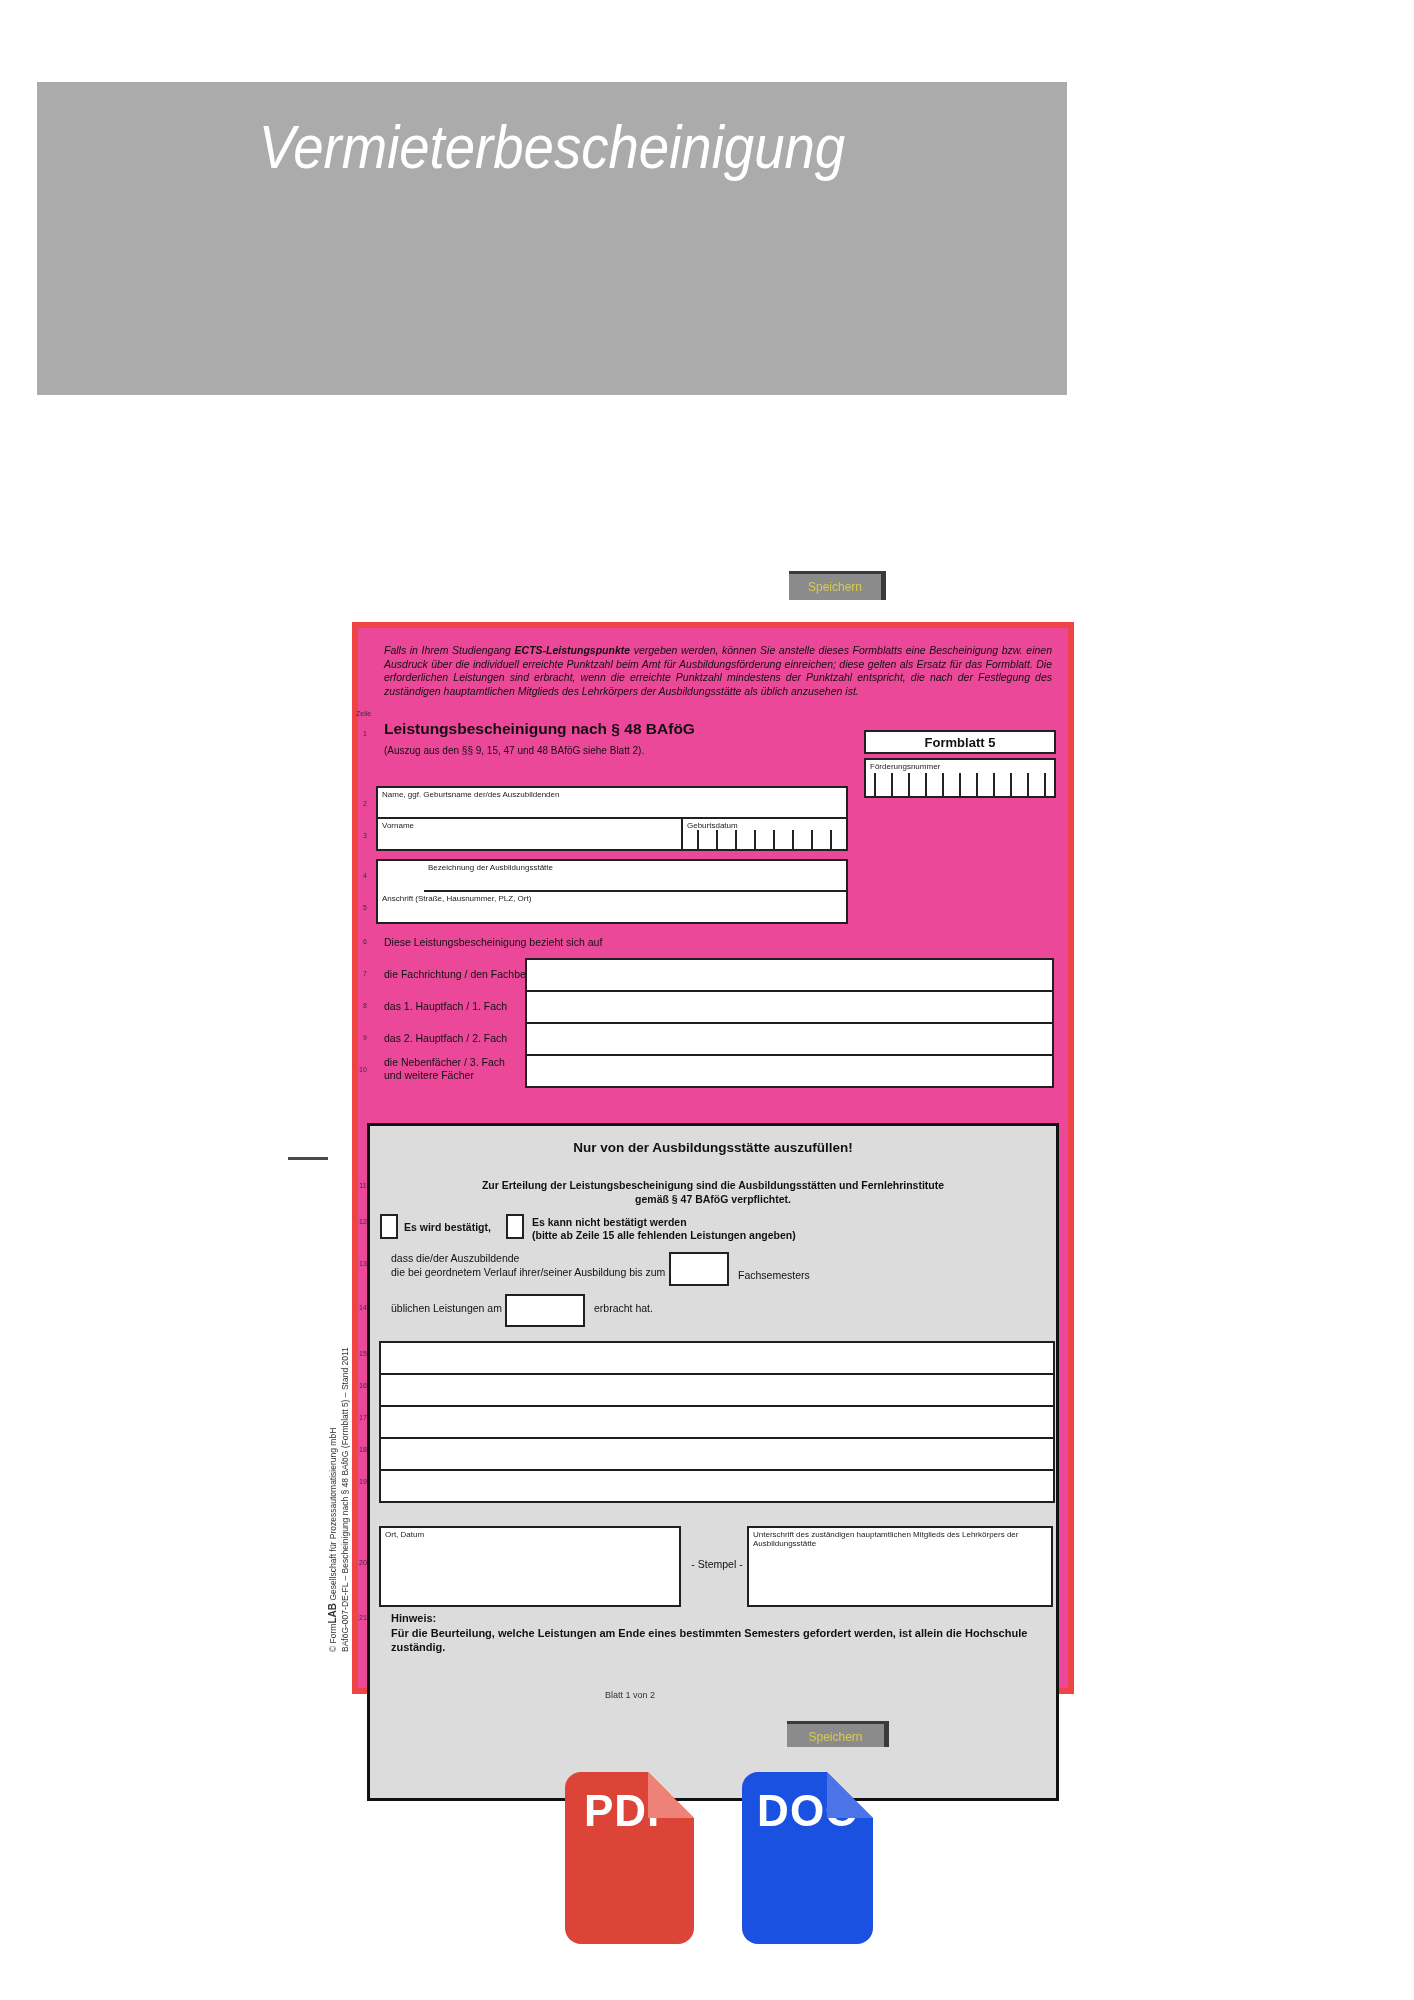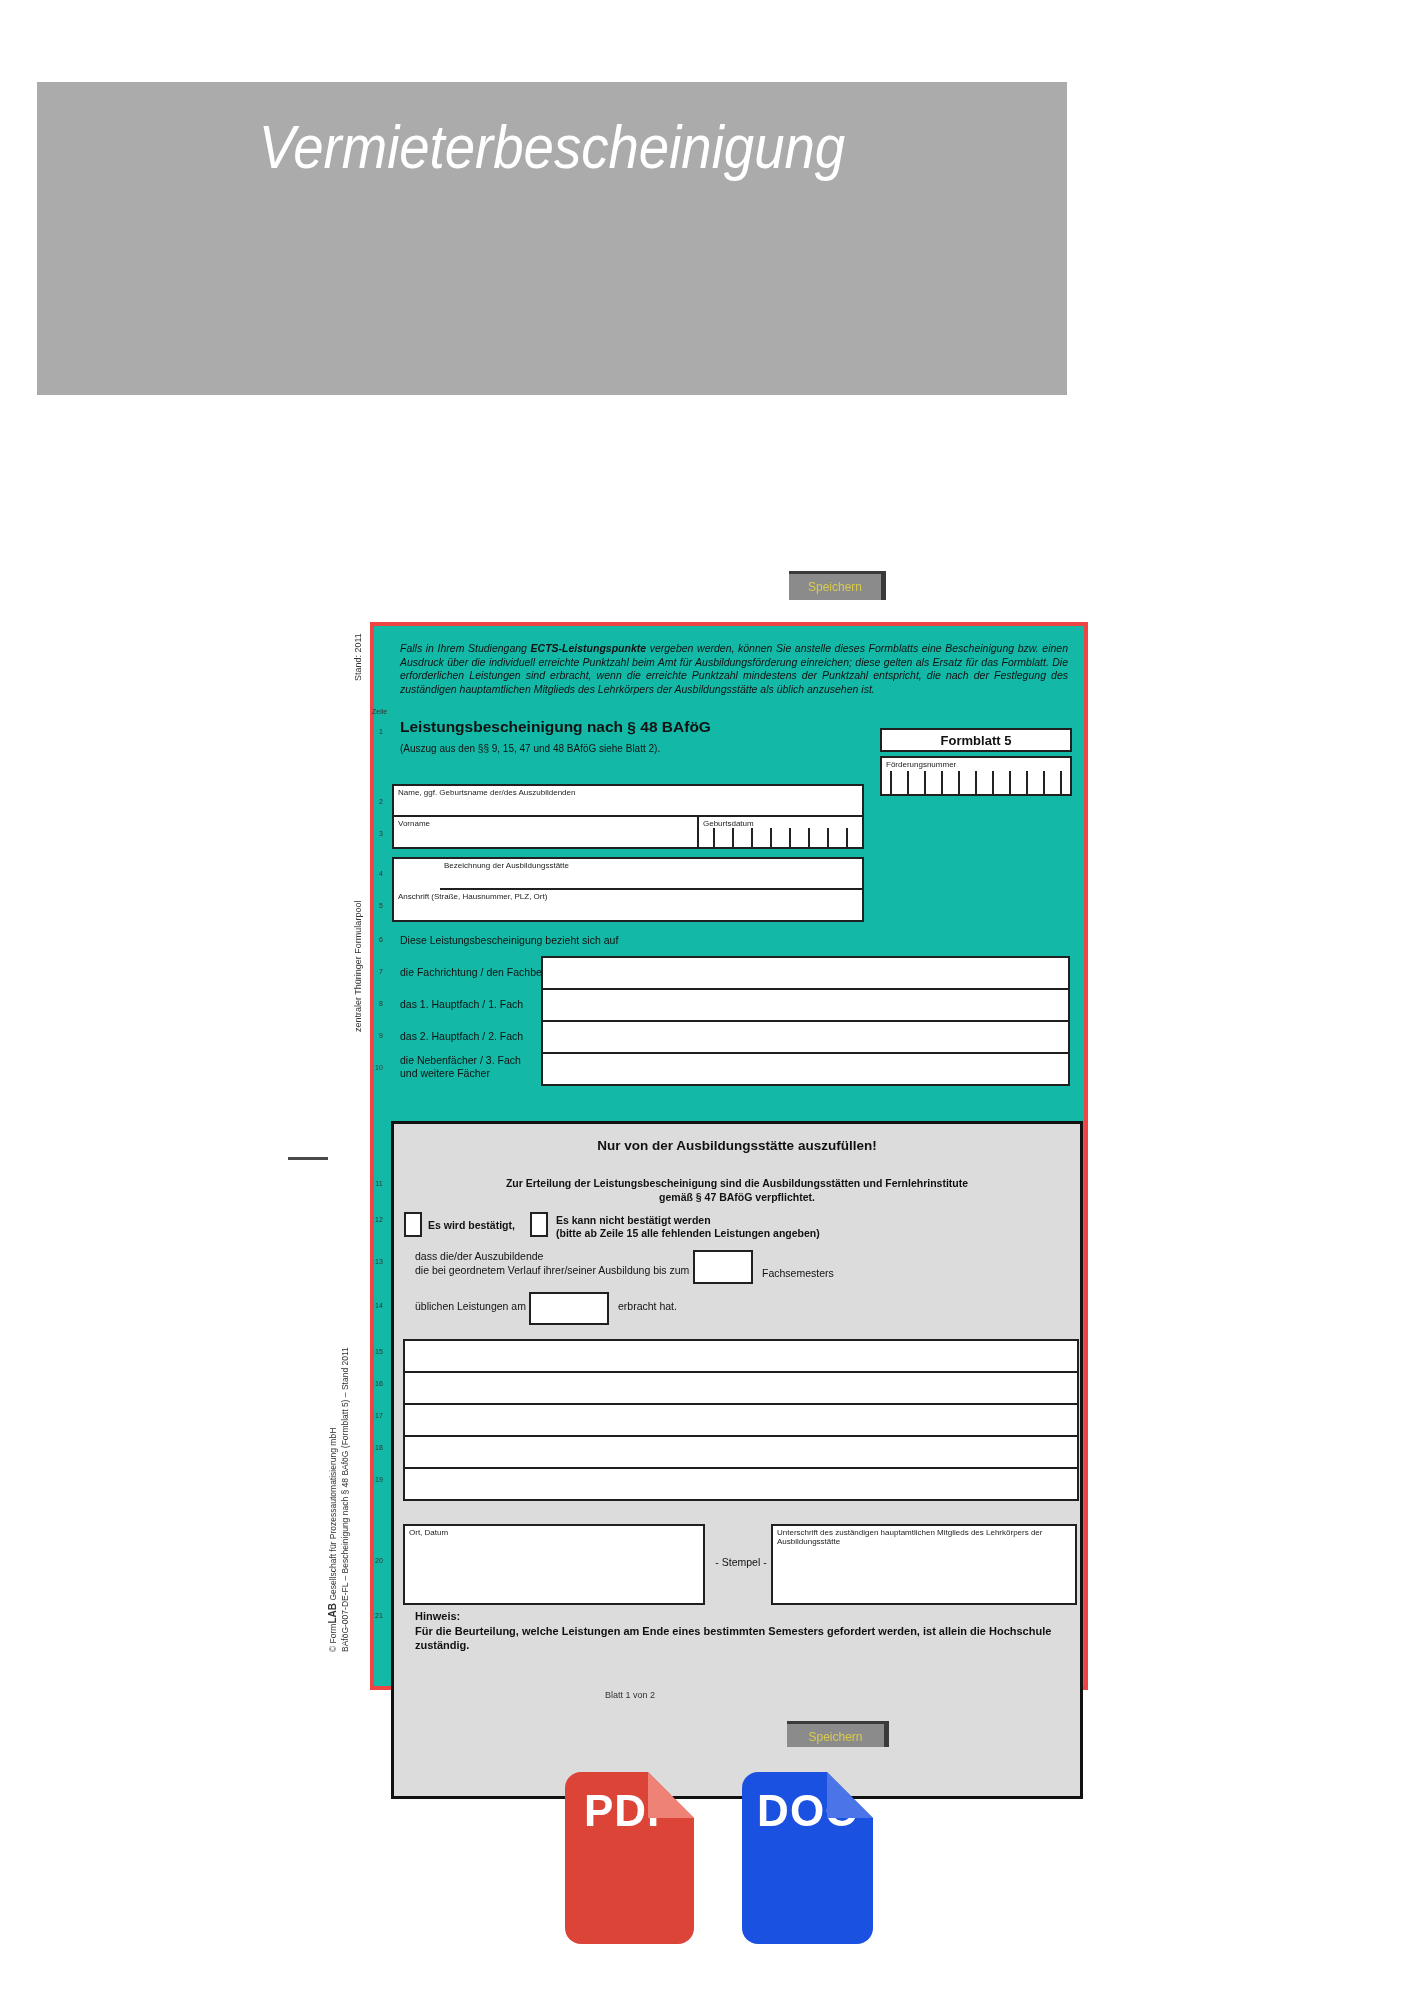--- a/index.html
+++ b/index.html
@@ -16,33 +16,33 @@
               border-top:3px solid #3A3A3A; border-right:5px solid #3A3A3A;
               color:#D8CB4E; font-size:12px; font-family:"Liberation Sans",sans-serif;
               text-align:center; line-height:24px; cursor:pointer; }
 
   
   .vtext { position:absolute; transform:rotate(-90deg); transform-origin:left bottom;
            white-space:nowrap; font-size:9px; color:#333; line-height:12px; }
   .fold-mark { position:absolute; left:288px; top:1157px; width:40px; height:3px; background:#4A4A4A; }
 
   
-  .form-box { position:absolute; left:370px; top:622px; width:710px; height:1060px;
-              background:#14b8a6; border:4px solid #ef4444; }
+  .form-box { position:absolute; left:352px; top:622px; width:710px; height:1060px;
+              background:#ec4899; border:6px solid #ef4444; }
   .txt { position:absolute; font-size:10.5px; color:#111; line-height:13px; }
   .b { font-weight:bold; }
   .num { position:absolute; width:10px; font-size:7px; color:#333; text-align:center; }
   .whitebox { position:absolute; background:#fff; border:2px solid #202020; box-sizing:border-box; }
   .flabel { font-size:8px; color:#222; padding:2px 0 0 4px; line-height:9px; }
   .comb11 { position:absolute; left:8px; right:4px; bottom:0; height:23px;
             background-image:repeating-linear-gradient(to right,#222 0 2px,transparent 2px 17px); }
   .comb8  { position:absolute; left:14px; right:4px; bottom:0; height:21px;
             background-image:repeating-linear-gradient(to right,#222 0 2px,transparent 2px 19px); }
   .office { position:absolute; left:9px; top:495px; width:692px; height:678px;
-            border:3px solid #111; box-sizing:border-box; background:#DCDCDC;margin-left:8px; }
+            border:3px solid #111; box-sizing:border-box; background:#DCDCDC; }
   .cbx { position:absolute; width:18px; height:25px; background:#fff; border:2px solid #222; box-sizing:border-box; }
   .line-row { height:30px; background:#fff; border-top:2px solid #1E1E1E; }
   .line-row:first-child { border-top:none; }
   .center { text-align:center; }
 
   .blatt { position:absolute; left:440px; top:1690px; width:380px; text-align:center;
            font-size:9px; color:#333; }
 
   
   .dl-icon { position:absolute; border-radius:16px; cursor:pointer;

